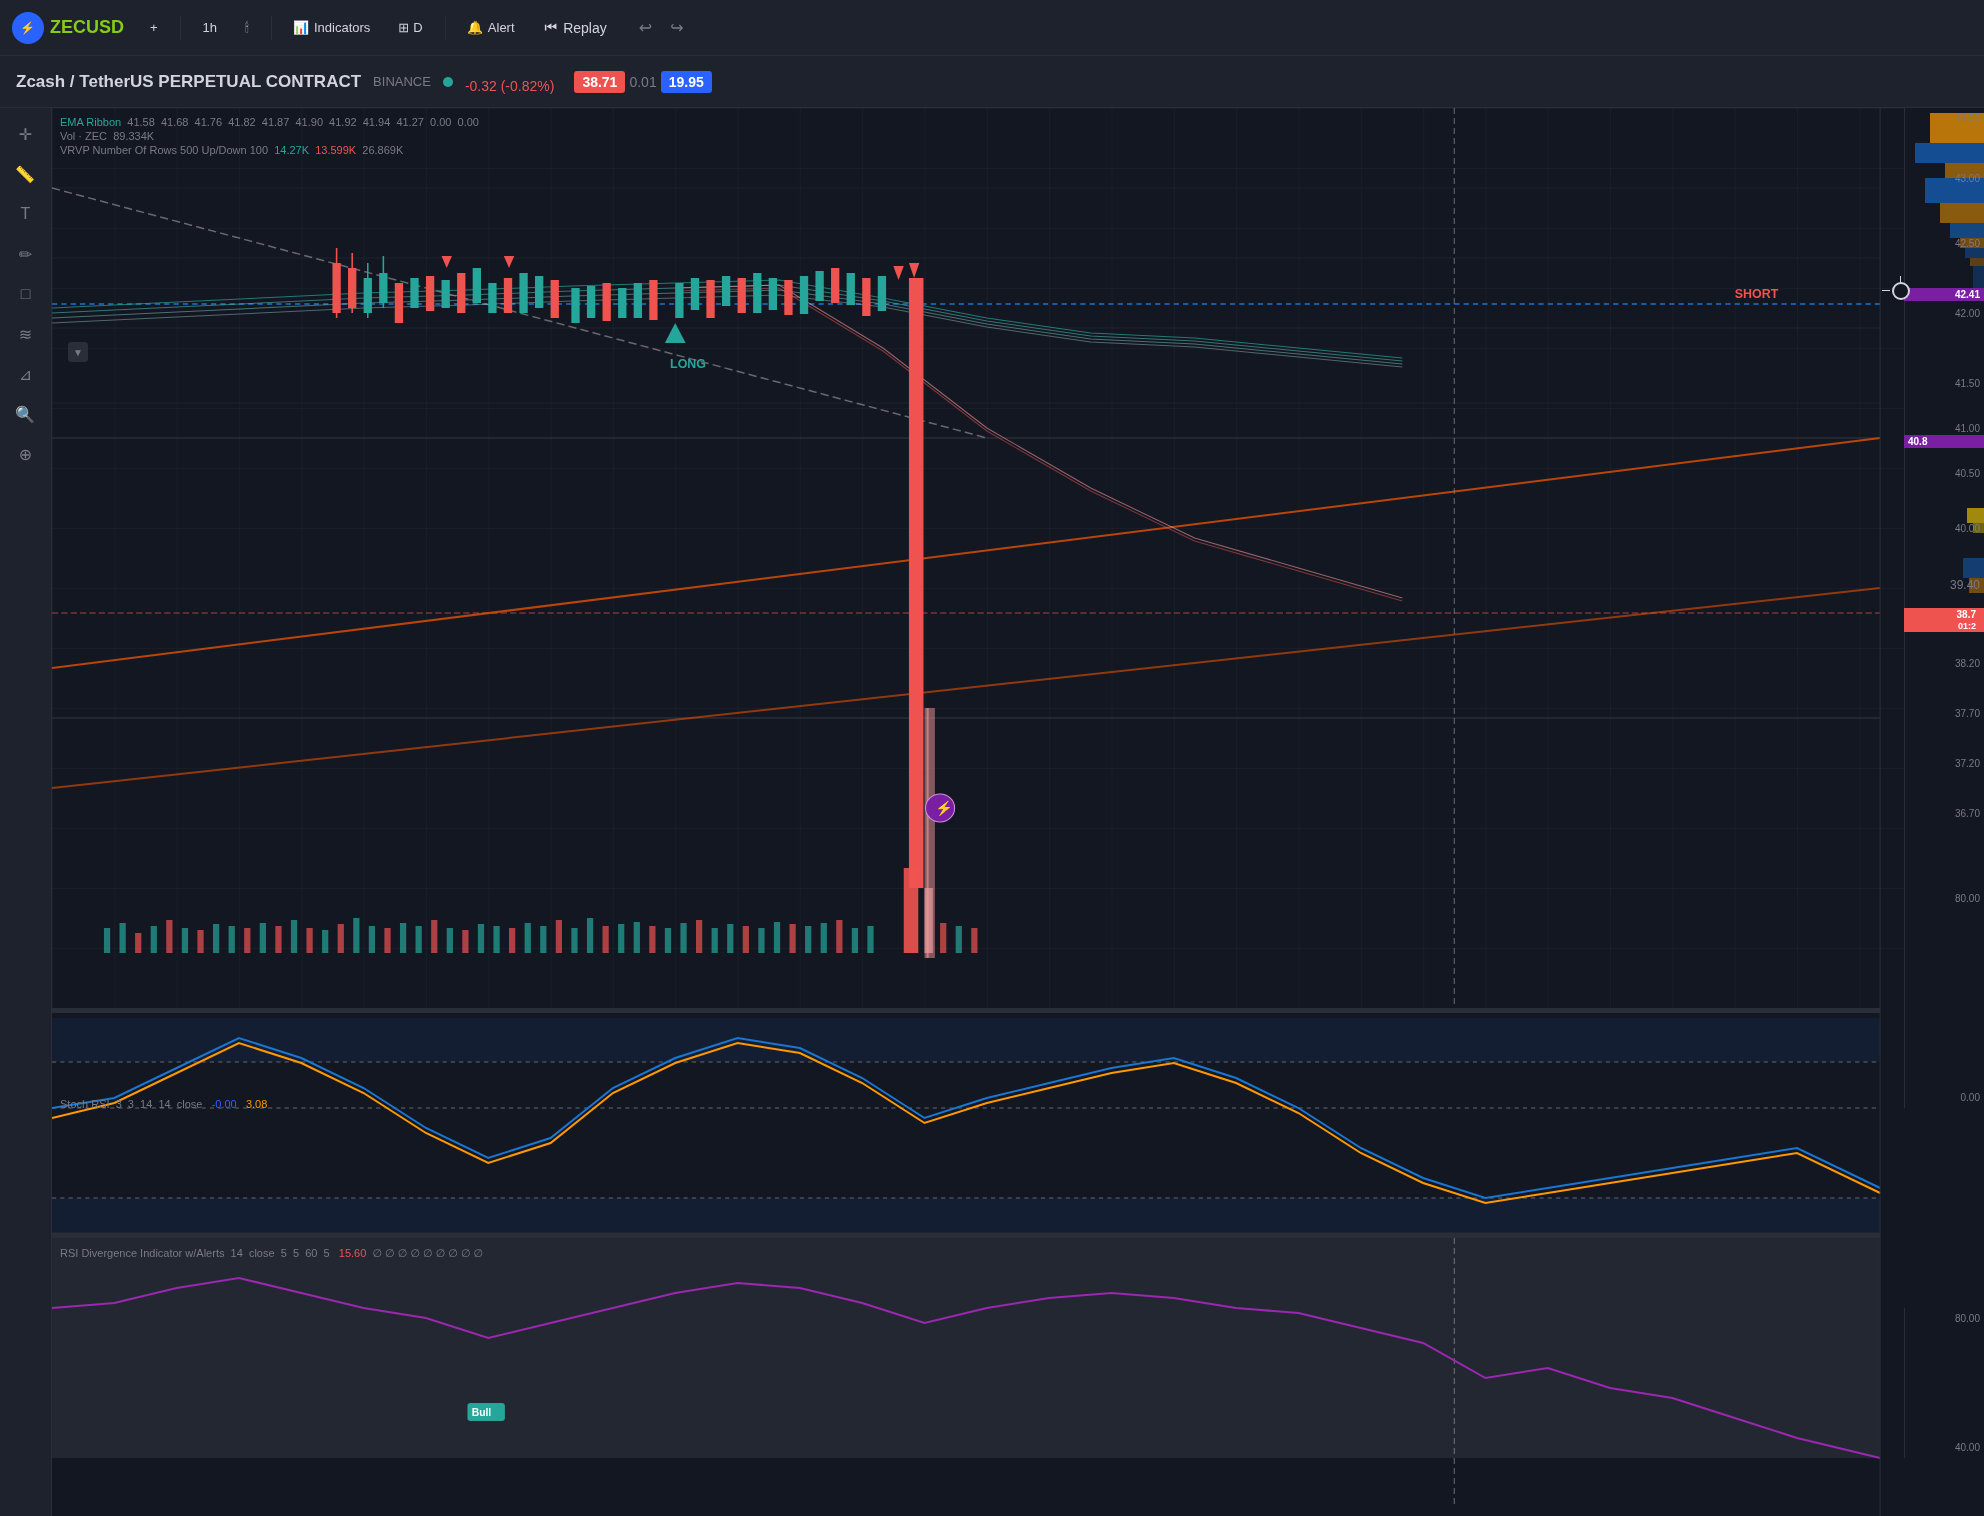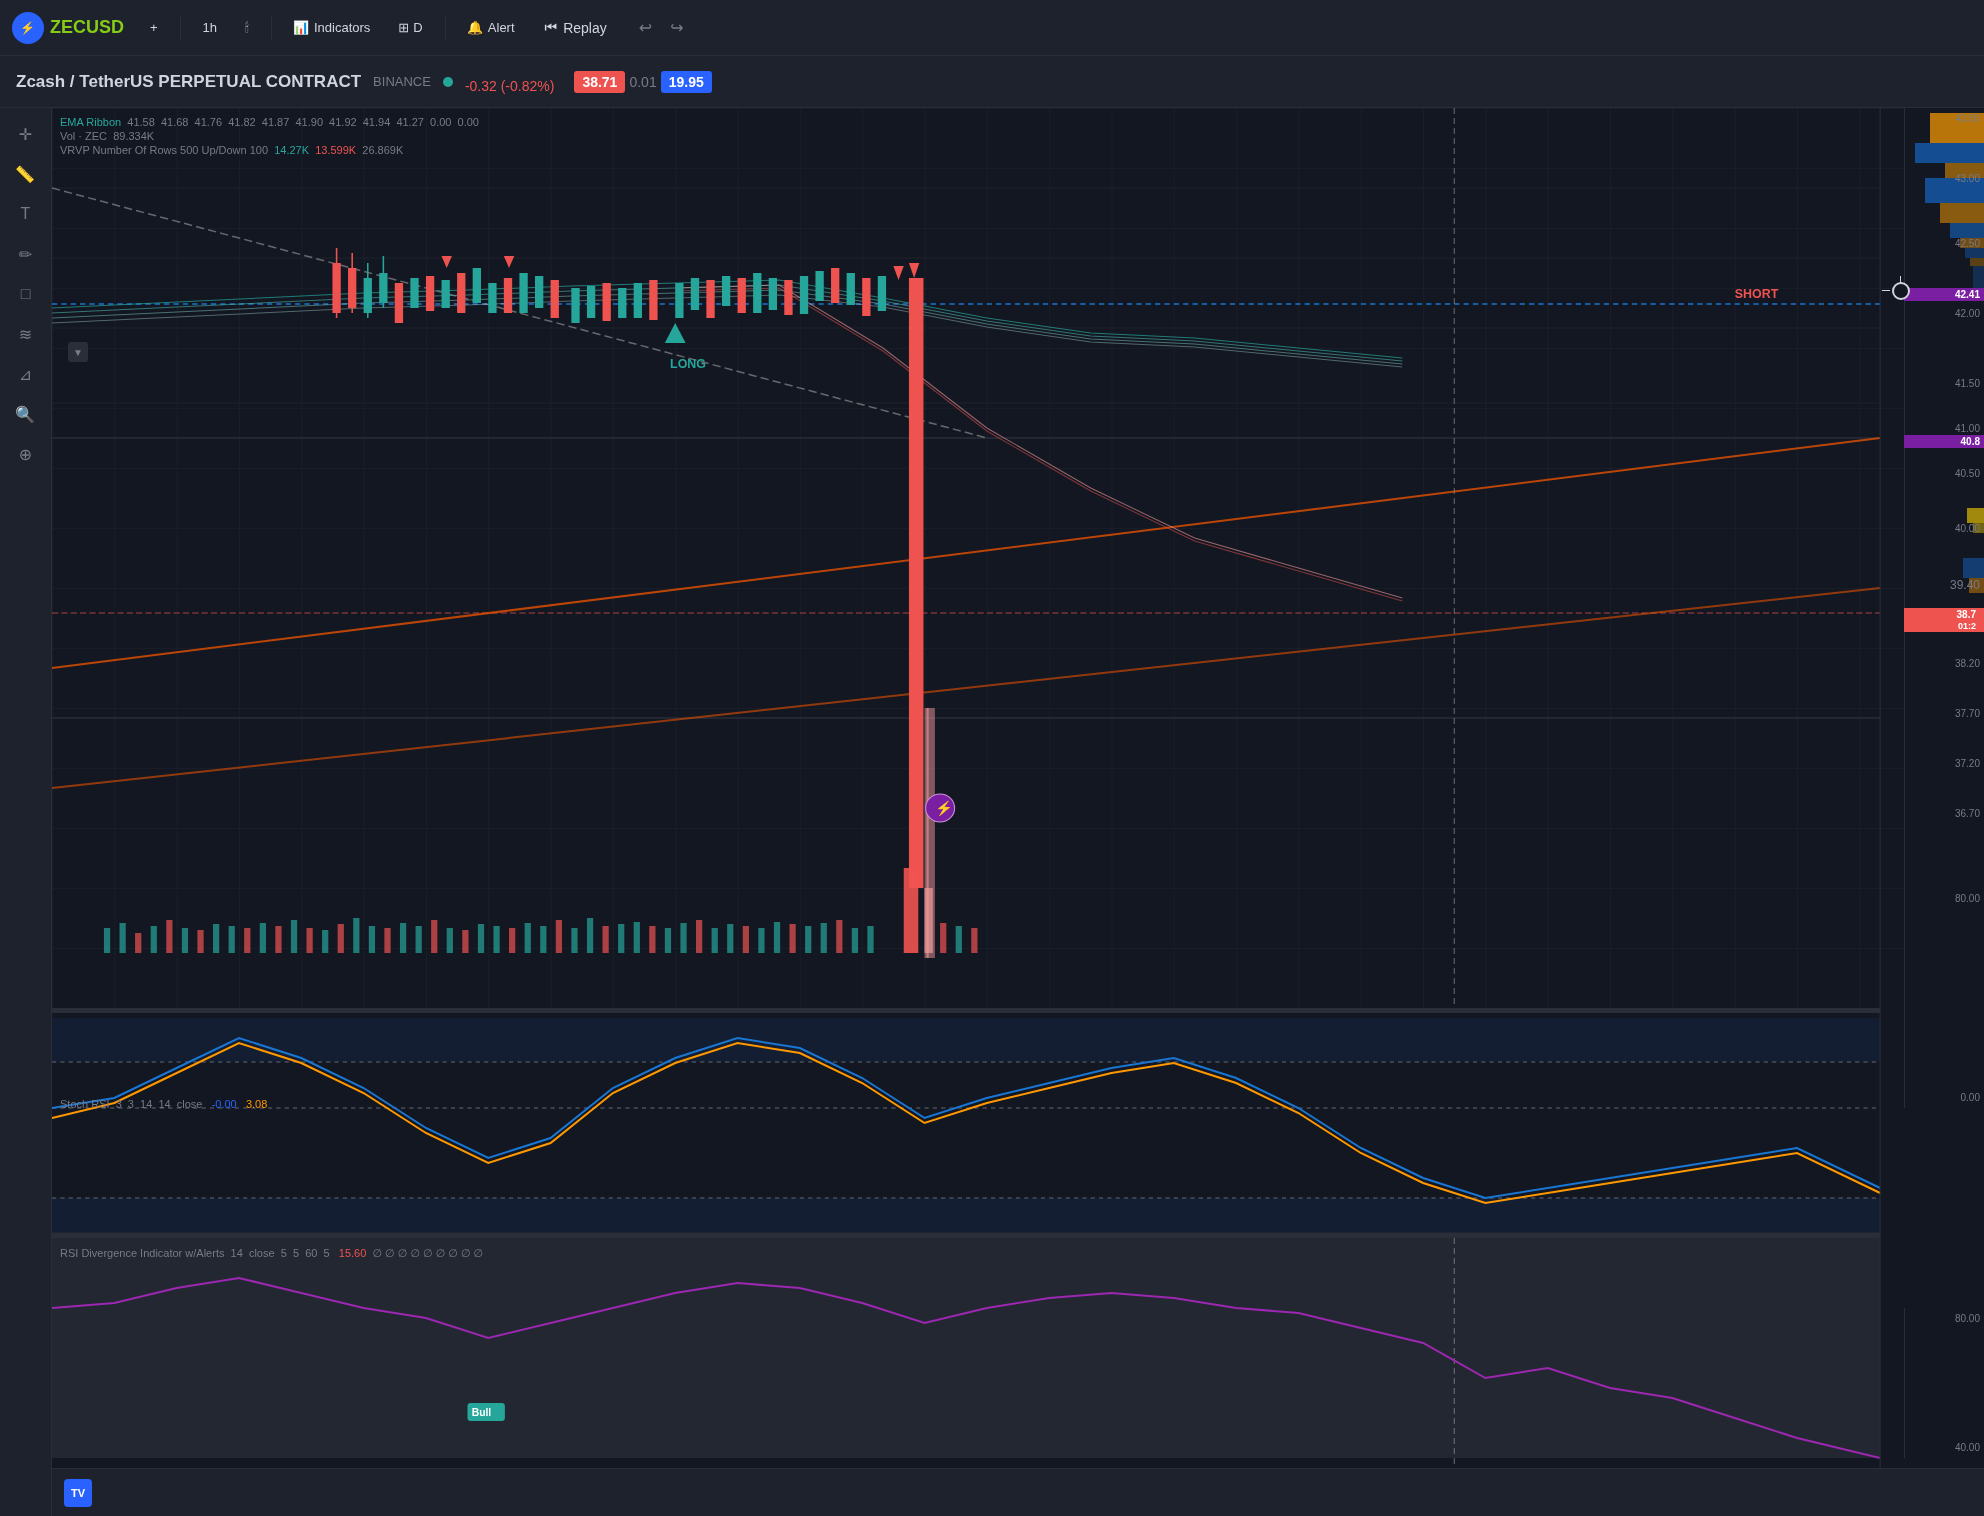--- a/index.html
+++ b/index.html
@@ -610,21 +610,21 @@
       <div style="position:absolute; right:4px; top:5px; font-size:10px; color:#787b86;">43.50</div>
       <div style="position:absolute; right:4px; top:65px; font-size:10px; color:#787b86;">43.00</div>
       <div style="position:absolute; right:4px; top:130px; font-size:10px; color:#787b86;">42.50</div>
 
       <div style="position:absolute; right:0; top:180px; background:#7b1fa2; color:white; padding:1px 4px; font-size:10px; font-weight:700; width:80px; text-align:right;">42.41</div>
 
       <div style="position:absolute; right:4px; top:200px; font-size:10px; color:#787b86;">42.00</div>
       <div style="position:absolute; right:4px; top:270px; font-size:10px; color:#787b86;">41.50</div>
       <div style="position:absolute; right:4px; top:315px; font-size:10px; color:#787b86;">41.00</div>
 
-      <div style="position:absolute; right:0; top:327px; background:#7b1fa2; color:white; padding:1px 4px; font-size:10px; font-weight:700; width:80px; text-align:right;">40.8</div>
+      <div style="position:absolute; right:0; top:327px; background:#7b1fa2; color:white; padding:1px 4px; font-size:10px; font-weight:700; width:80px; ">40.8</div>
 
       <div style="position:absolute; right:4px; top:360px; font-size:10px; color:#787b86;">40.50</div>
       <div style="position:absolute; right:4px; top:415px; font-size:10px; color:#787b86;">40.00</div>
       <div style="position:absolute; right:4px; top:470px; font-size:12px; color:#787b86;">39.40</div>
 
       <div style="position:absolute; right:0; top:500px; background:#ef5350; color:white; padding:1px 8px; font-size:10px; font-weight:700; width:80px; text-align:right;">38.7<br><span style="font-size:9px;">01:2</span></div>
 
       <div style="position:absolute; right:4px; top:550px; font-size:10px; color:#787b86;">38.20</div>
       <div style="position:absolute; right:4px; top:600px; font-size:10px; color:#787b86;">37.70</div>
       <div style="position:absolute; right:4px; top:650px; font-size:10px; color:#787b86;">37.20</div>
@@ -643,22 +643,15 @@
       <div style="position:absolute; right:4px; bottom:5px;">40.00</div>
     </div>
 
     
     <div style="position:absolute; right:74px; top:174px; width:18px; height:18px; border:2px solid #d1d4dc; border-radius:50%; background:#131722; z-index:20;">
       <div style="position:absolute; left:6px; top:-8px; width:1px; height:8px; background:#d1d4dc;"></div>
       <div style="position:absolute; right:18px; top:6px; width:8px; height:1px; background:#d1d4dc;"></div>
     </div>
 
     
-    <div class="bottom-bar" style="position:absolute; bottom:0; left:0; right:0; height:48px;">
-      <div class="tv-logo">
-        <div class="tv-icon">
-          <span>TV</span>
-        </div>
-      </div>
-    </div>
 
   </div>
 </div>
 
 </body></html>

